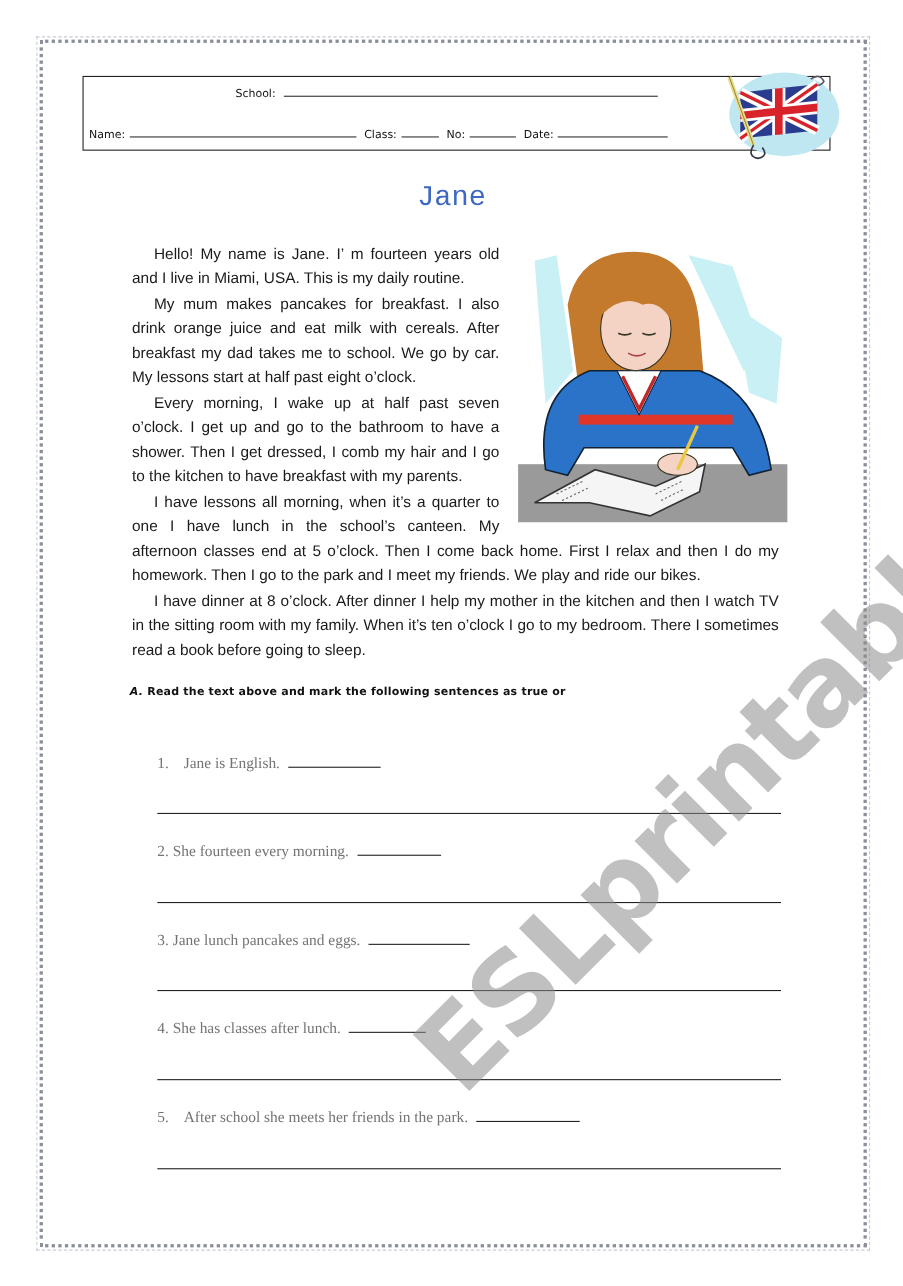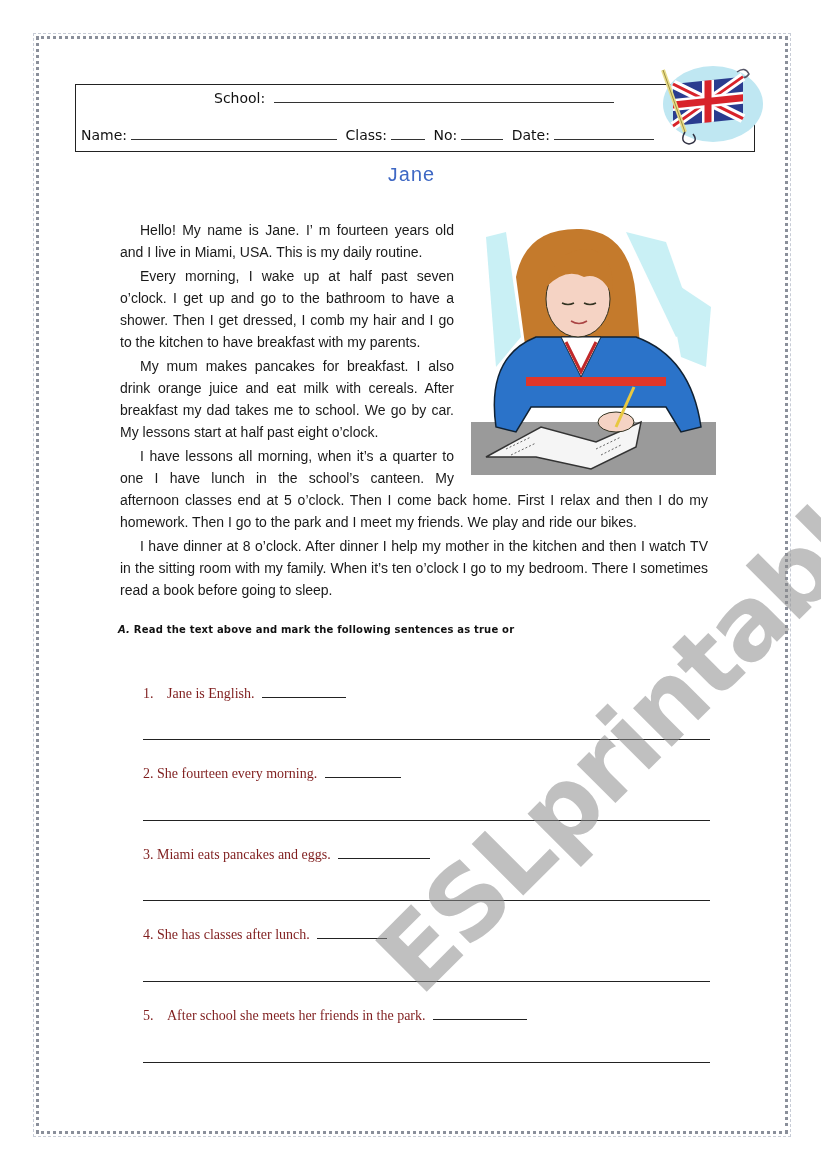--- a/index.html
+++ b/index.html
@@ -7,55 +7,55 @@
 
     .page-border {
       position: absolute; left: 36px; top: 36px; width: 752px; height: 1098px;
       border: 3px dotted #8a8f9a; box-sizing: border-box;
     }
     .page-border::before {
       content: ""; position: absolute; inset: -6px; border: 1px dashed #c7ccd6;
     }
 
     .header-box {
-      position: absolute; left: 75px; top: 84px; width: 680px; height: 68px;
+      position: absolute; left: 75px; top: 69px; width: 680px; height: 68px;
       border: 1.5px solid #222; box-sizing: border-box;
-      font-family: "DejaVu Sans", sans-serif; font-size: 14px; color: #111;
+      font-family: "DejaVu Sans", sans-serif; font-size: 10px; color: #111;
     }
     .header-row { position: absolute; white-space: nowrap; }
     .header-row.school { left: 138px; top: 5px; }
     .header-row.info { left: 5px; top: 42px; text-align: right; }
     .blank { display: inline-block; border-bottom: 1px solid #333; height: 12px; vertical-align: baseline; margin: 0 4px; }
 
     .flag {
       position: absolute; left: 655px; top: 60px; width: 110px; height: 95px;
     }
 
     .title {
       position: absolute; left: 0; width: 821px; top: 164px; text-align: center;
-      font-family: "Liberation Mono", monospace; font-size: 20px; color: #3f68c4; font-weight: normal;
+      font-family: "Liberation Mono", monospace; font-size: 26px; color: #3f68c4; font-weight: normal;
     }
 
     .reading {
       position: absolute; left: 118px; top: 217px; width: 592px;
       font-family: "Liberation Sans", sans-serif; font-size: 14px; line-height: 22px; color: #1a1a1a;
       text-align: justify;
     }
     .reading p { margin: 2px; text-indent: 20px; }
     .pic-float { float: right; width: 250px; height: 258px; margin: 0 -6px 0 12px; }
 
     .task-title {
       position: absolute; left: 118px; top: 616px; width: 592px;
       font-family: "DejaVu Sans", sans-serif; font-size: 10px; font-weight: bold; line-height: 27px; color: #111;
       letter-spacing: 0.2px;
     }
     .task-title .letter { font-style: italic; }
 
     .question {
-      position: absolute; left: 143px; font-family: "Liberation Serif", serif; font-size: 14px; color: #7f1d1d; white-space: nowrap;
+      position: absolute; left: 143px; font-family: "Liberation Serif", serif; font-size: 14px; color: #737373; white-space: nowrap;
     }
     .q-num { display: inline-block; }
     .answer-line { position: absolute; left: 143px; width: 567px; border-top: 1px solid #222; height: 0; }
     .tf-blank { display: inline-block; border-bottom: 1px solid #222; height: 12px; margin-left: 4px; vertical-align: baseline; }
 
     .watermark {
       position: absolute; left: 100px; top: 480px; width: 720px; height: 200px;
       transform: rotate(-45deg); transform-origin: 0 0;
       pointer-events: none;
     }
@@ -127,22 +127,22 @@
       <path d="M105 104 q8 5 16 0" stroke="#a44" stroke-width="1.5" fill="none"></path>
 
       <path d="M20 240 L75 210 L130 225 L175 205 L170 230 L125 252 L70 240 Z" fill="#f5f5f5" stroke="#333" stroke-width="1.5"></path>
       <path d="M40 232 l25 -12 M45 238 l25 -12 M130 232 l25 -12 M135 238 l20 -10" stroke="#666" stroke-width="1" stroke-dasharray="2 2"></path>
 
       <ellipse cx="150" cy="205" rx="18" ry="10" fill="#f5d3c4" stroke="#332"></ellipse>
       <line x1="150" y1="210" x2="168" y2="170" stroke="#e8c840" stroke-width="3"></line>
     </svg>
   </div>
   <p>Hello! My name is Jane. I’ m fourteen years old and I live in Miami, USA. This is my daily routine.</p>
+  <p>My mum makes pancakes for breakfast. I also drink orange juice and eat milk with cereals. After breakfast my dad takes me to school. We go by car. My lessons start at half past eight o’clock.</p>
   <p>Every morning, I wake up at half past seven o’clock. I get up and go to the bathroom to have a shower. Then I get dressed, I comb my hair and I go to the kitchen to have breakfast with my parents.</p>
-  <p>My mum makes pancakes for breakfast. I also drink orange juice and eat milk with cereals. After breakfast my dad takes me to school. We go by car. My lessons start at half past eight o’clock.</p>
   <p>I have lessons all morning, when it’s a quarter to one I have lunch in the school’s canteen. My afternoon classes end at 5 o’clock. Then I come back home. First I relax and then I do my homework. Then I go to the park and I meet my friends. We play and ride our bikes.</p>
   <p>I have dinner at 8 o’clock. After dinner I help my mother in the kitchen and then I watch TV in the sitting room with my family. When it’s ten o’clock I go to my bedroom. There I sometimes read a book before going to sleep.</p>
 </div>
 
 <div class="task-title">
   <div><span class="letter">A.</span> <span>Read the text above and mark the following sentences as true or</span></div>
 </div>
 
 <div class="question" style="top:685px">
   <span class="q-num" style="width:24px">1.</span><span>Jane is English.</span>
@@ -150,21 +150,21 @@
 </div>
 <div class="answer-line" style="top:739px"></div>
 
 <div class="question" style="top:765px">
   <span class="q-num">2.</span> <span>She fourteen every morning.</span>
   <span class="tf-blank" style="width:76px"></span>
 </div>
 <div class="answer-line" style="top:820px"></div>
 
 <div class="question" style="top:846px">
-  <span class="q-num">3.</span> <span>Miami eats pancakes and eggs.</span>
+  <span class="q-num">3.</span> <span>Jane lunch pancakes and eggs.</span>
   <span class="tf-blank" style="width:92px"></span>
 </div>
 <div class="answer-line" style="top:900px"></div>
 
 <div class="question" style="top:926px">
   <span class="q-num">4.</span> <span>She has classes after lunch.</span>
   <span class="tf-blank" style="width:70px"></span>
 </div>
 <div class="answer-line" style="top:981px"></div>
 

